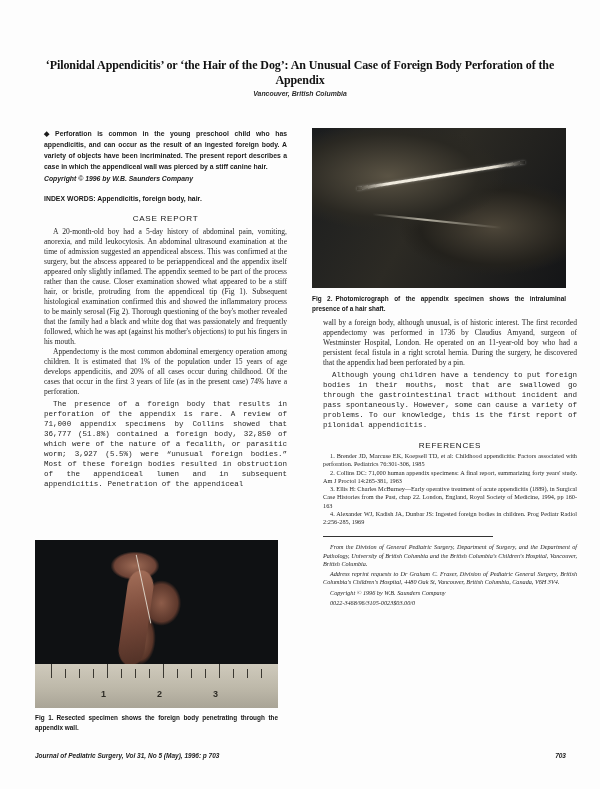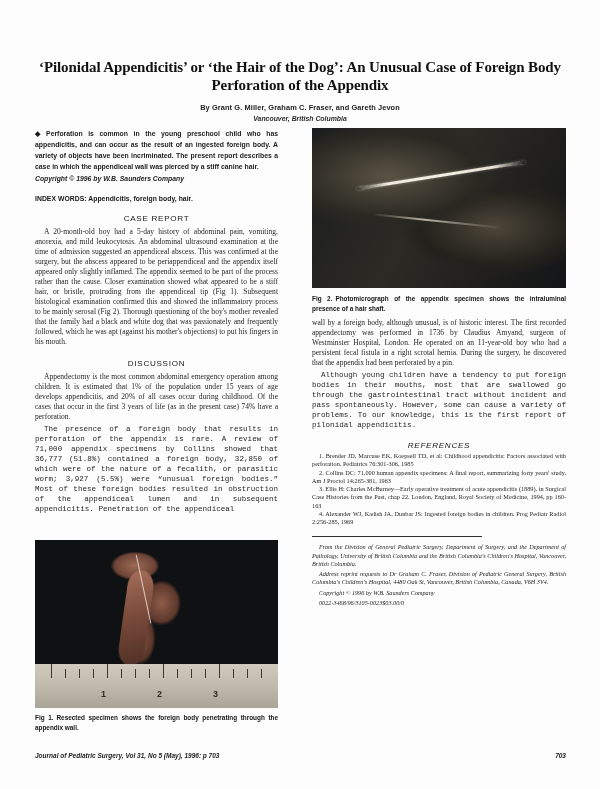--- a/index.html
+++ b/index.html
@@ -27,21 +27,21 @@
   .title-block {
     position: absolute;
     left: 34px;
     top: 58px;
     width: 532px;
     text-align: center;
   }
   .article-title {
     font-family: "Liberation Serif", serif;
     font-weight: bold;
-    font-size: 15px;
+    font-size: 12px;
     line-height: 1.22;
     letter-spacing: -0.1px;
     color: #111;
     margin: 0;
   }
   .byline {
     font-family: "Liberation Sans", sans-serif;
     font-size: 7.4px;
     font-weight: bold;
     color: #222;
@@ -53,27 +53,27 @@
     font-size: 6.9px;
     font-style: italic;
     font-weight: bold;
     color: #2b2b2b;
     margin-top: 3px;
   }
 
   
   .col-left {
     position: absolute;
-    left: 35px;
+    left: 44px;
     top: 128px;
     width: 243px;
   }
   .col-right {
     position: absolute;
-    left: 312px;
+    left: 323px;
     top: 128px;
     width: 254px;
   }
 
   
   .abstract {
     font-family: "Liberation Sans", sans-serif;
     font-size: 6.85px;
     font-weight: bold;
     line-height: 1.62;
@@ -109,21 +109,20 @@
     font-weight: normal;
     letter-spacing: 0.7px;
     text-align: center;
     color: #171717;
     margin-top: 12px;
     margin-bottom: 4px;
   }
   .section-head.refs {
     margin-top: 11px;
     margin-bottom: 2px;
-    font-style: italic;
   }
 
   
   .body-text p {
     font-family: "Liberation Serif", serif;
     font-size: 7.55px;
     line-height: 1.33;
     text-align: justify;
     text-indent: 9px;
     margin: 0;
@@ -314,40 +313,38 @@
     color: #1a1a1a;
   }
 </style>
 </head>
 <body>
 
 <div class="page">
 
   <div class="title-block">
     <h1 class="article-title">‘Pilonidal Appendicitis’ or ‘the Hair of the Dog’: An Unusual Case of Foreign Body Perforation of the Appendix</h1>
-    <div class="byline">By Grant G. Miller, Graham C. Fraser, and Gareth Jevon</div>
     <div class="affiliation">Vancouver, British Columbia</div>
   </div>
 
   <div class="col-left">
 
     <div class="abstract">
       <span class="bullet">◆</span><span>Perforation is common in the young preschool child who has appendicitis, and can occur as the result of an ingested foreign body. A variety of objects have been incriminated. The present report describes a case in which the appendiceal wall was pierced by a stiff canine hair.</span>
     </div>
     <div class="copyright-line">Copyright © 1996 by W.B. Saunders Company</div>
 
     <div class="index-words">INDEX WORDS: Appendicitis, foreign body, hair.</div>
 
     <div class="section-head">CASE REPORT</div>
 
     <div class="body-text">
       <p>A 20-month-old boy had a 5-day history of abdominal pain, vomiting, anorexia, and mild leukocytosis. An abdominal ultrasound examination at the time of admission suggested an appendiceal abscess. This was confirmed at the surgery, but the abscess appeared to be periappendiceal and the appendix itself appeared only slightly inflamed. The appendix seemed to be part of the process rather than the cause. Closer examination showed what appeared to be a stiff hair, or bristle, protruding from the appendiceal tip (Fig 1). Subsequent histological examination confirmed this and showed the inflammatory process to be mainly serosal (Fig 2). Thorough questioning of the boy's mother revealed that the family had a black and white dog that was passionately and frequently followed, which he was apt (against his mother's objections) to put his fingers in his mouth.</p>
     </div>
 
-    <div class="section-head">DISCUSSION</div>
 
     <div class="body-text">
       <p>Appendectomy is the most common abdominal emergency operation among children. It is estimated that 1% of the population under 15 years of age develops appendicitis, and 20% of all cases occur during childhood. Of the cases that occur in the first 3 years of life (as in the present case) 74% have a perforation.</p>
       <p>The presence of a foreign body that results in perforation of the appendix is rare. A review of 71,000 appendix specimens by Collins showed that 36,777 (51.8%) contained a foreign body, 32,850 of which were of the nature of a fecalith, or parasitic worm; 3,927 (5.5%) were “unusual foreign bodies.” Most of these foreign bodies resulted in obstruction of the appendiceal lumen and in subsequent appendicitis. Penetration of the appendiceal</p>
     </div>
   </div>
 
   <div class="fig2">
     <div class="tissue"></div>
     <div class="hair"></div>

